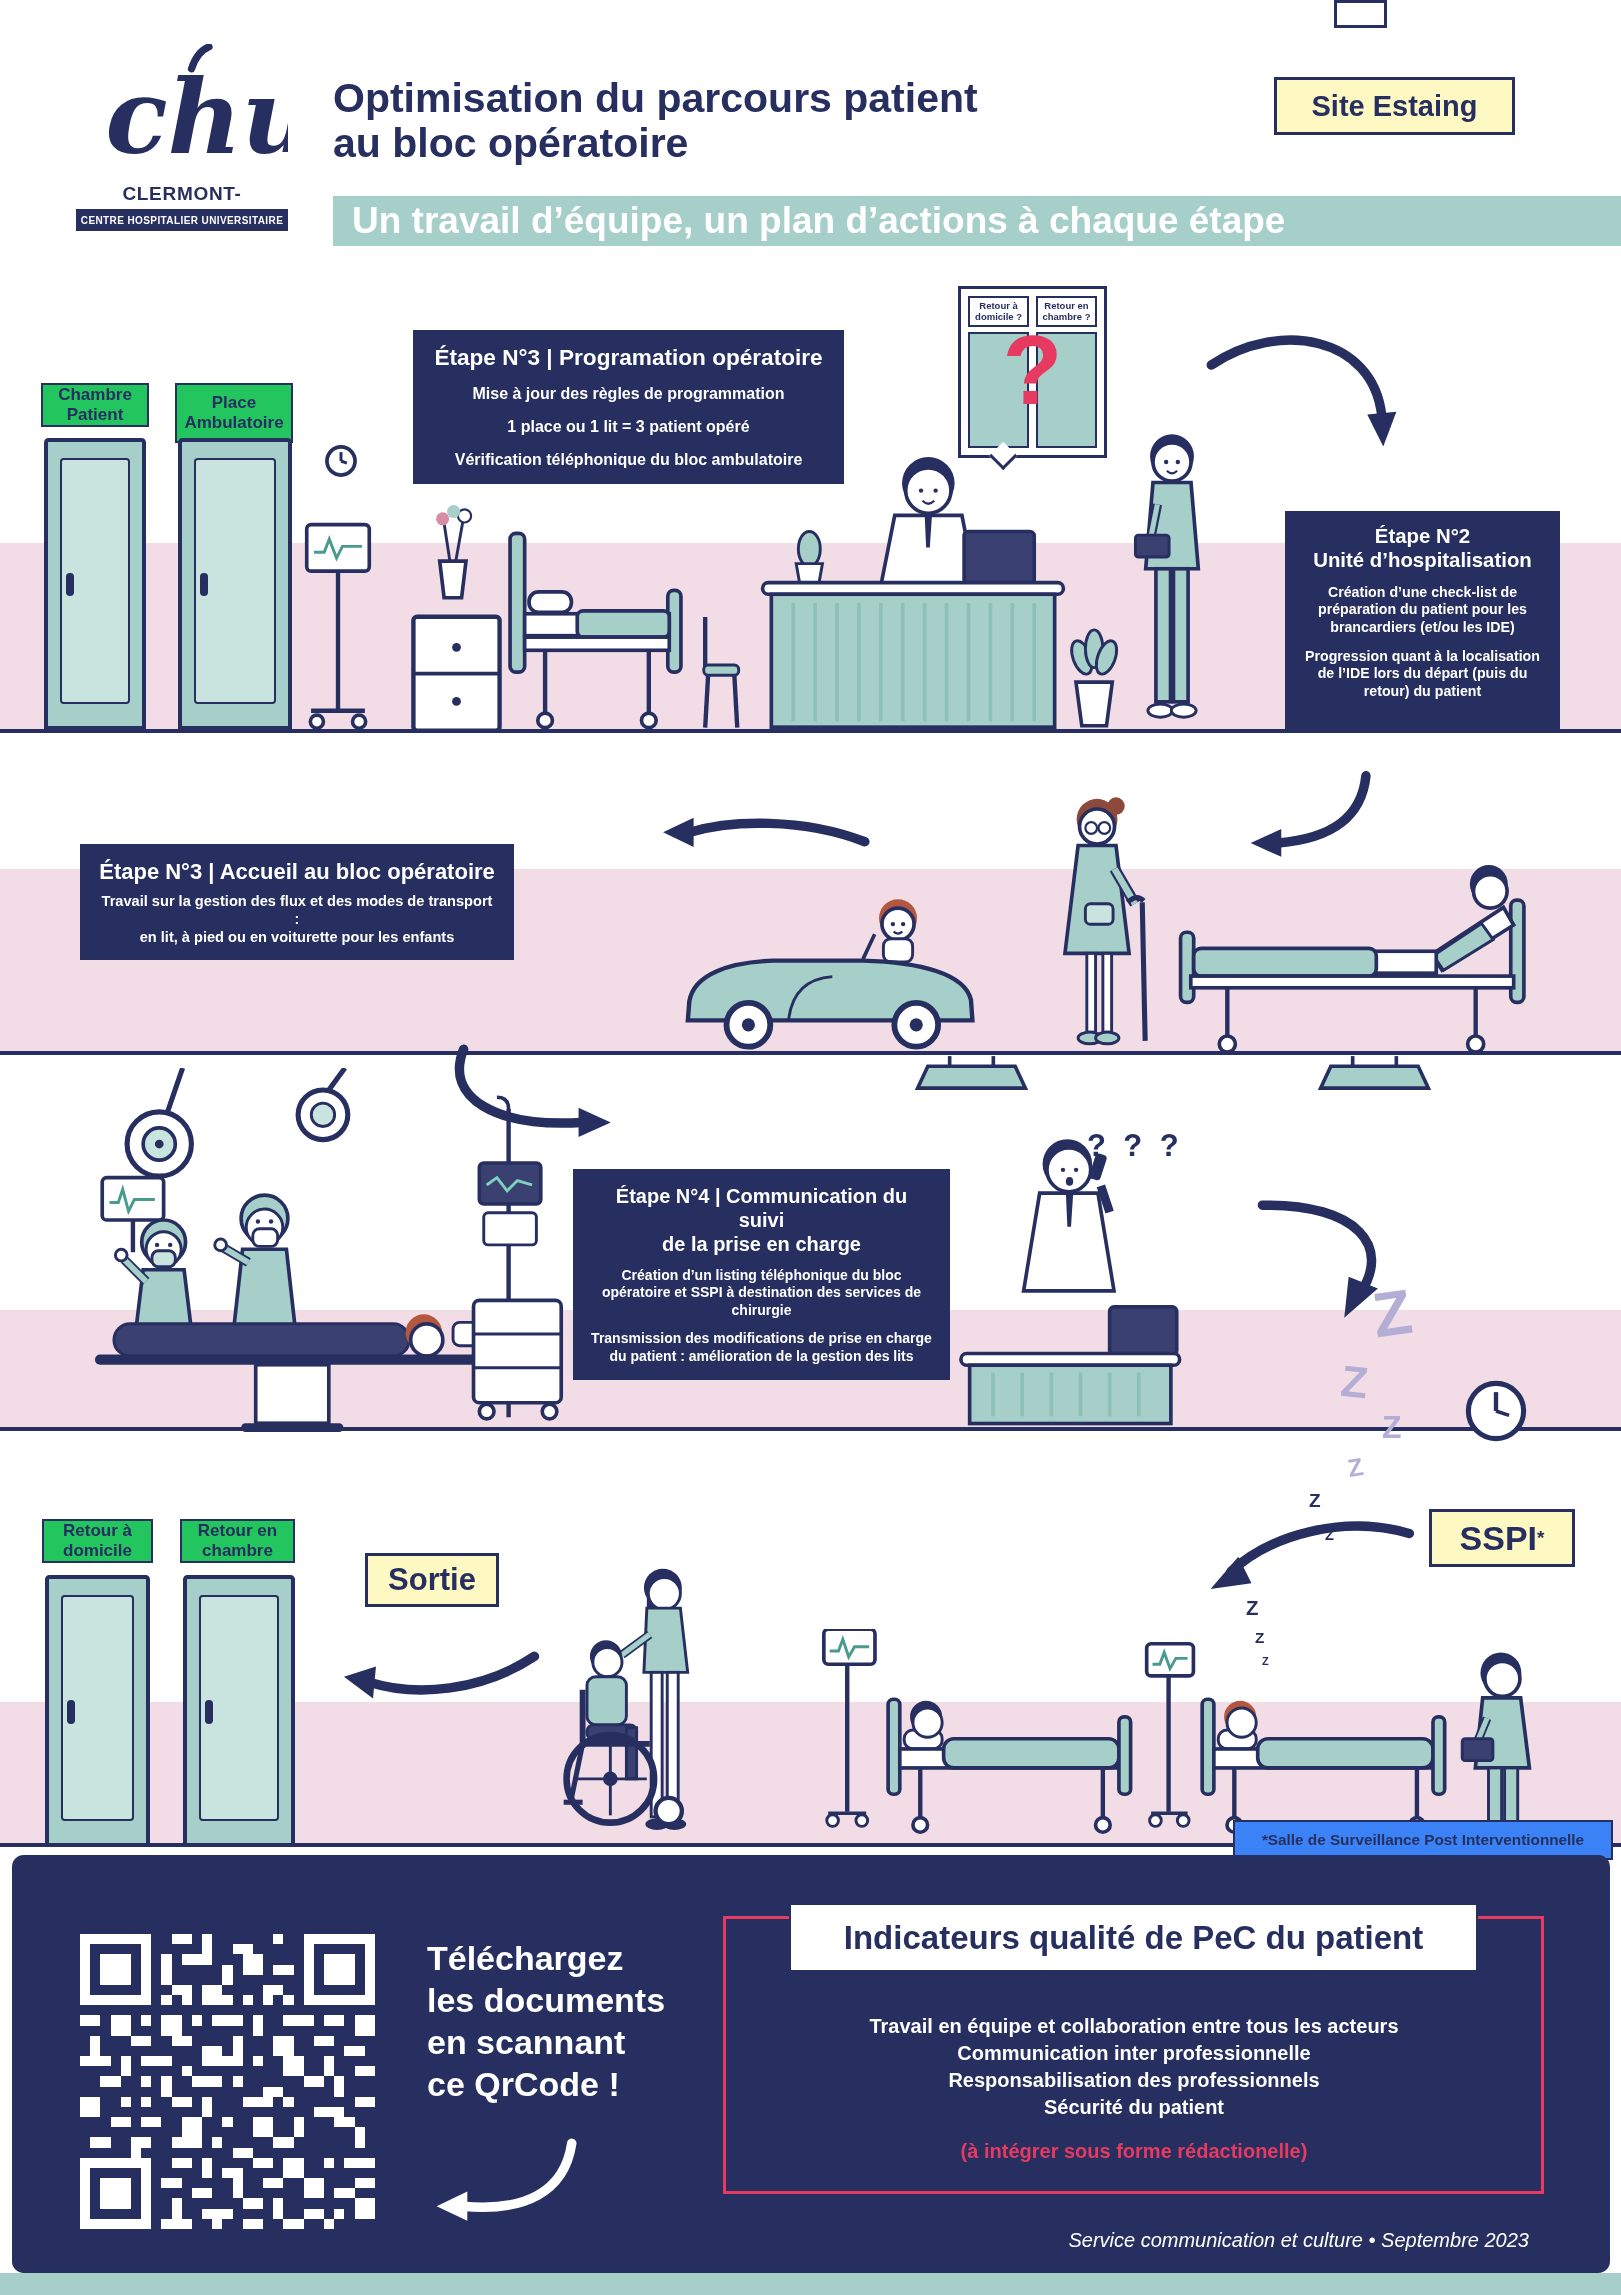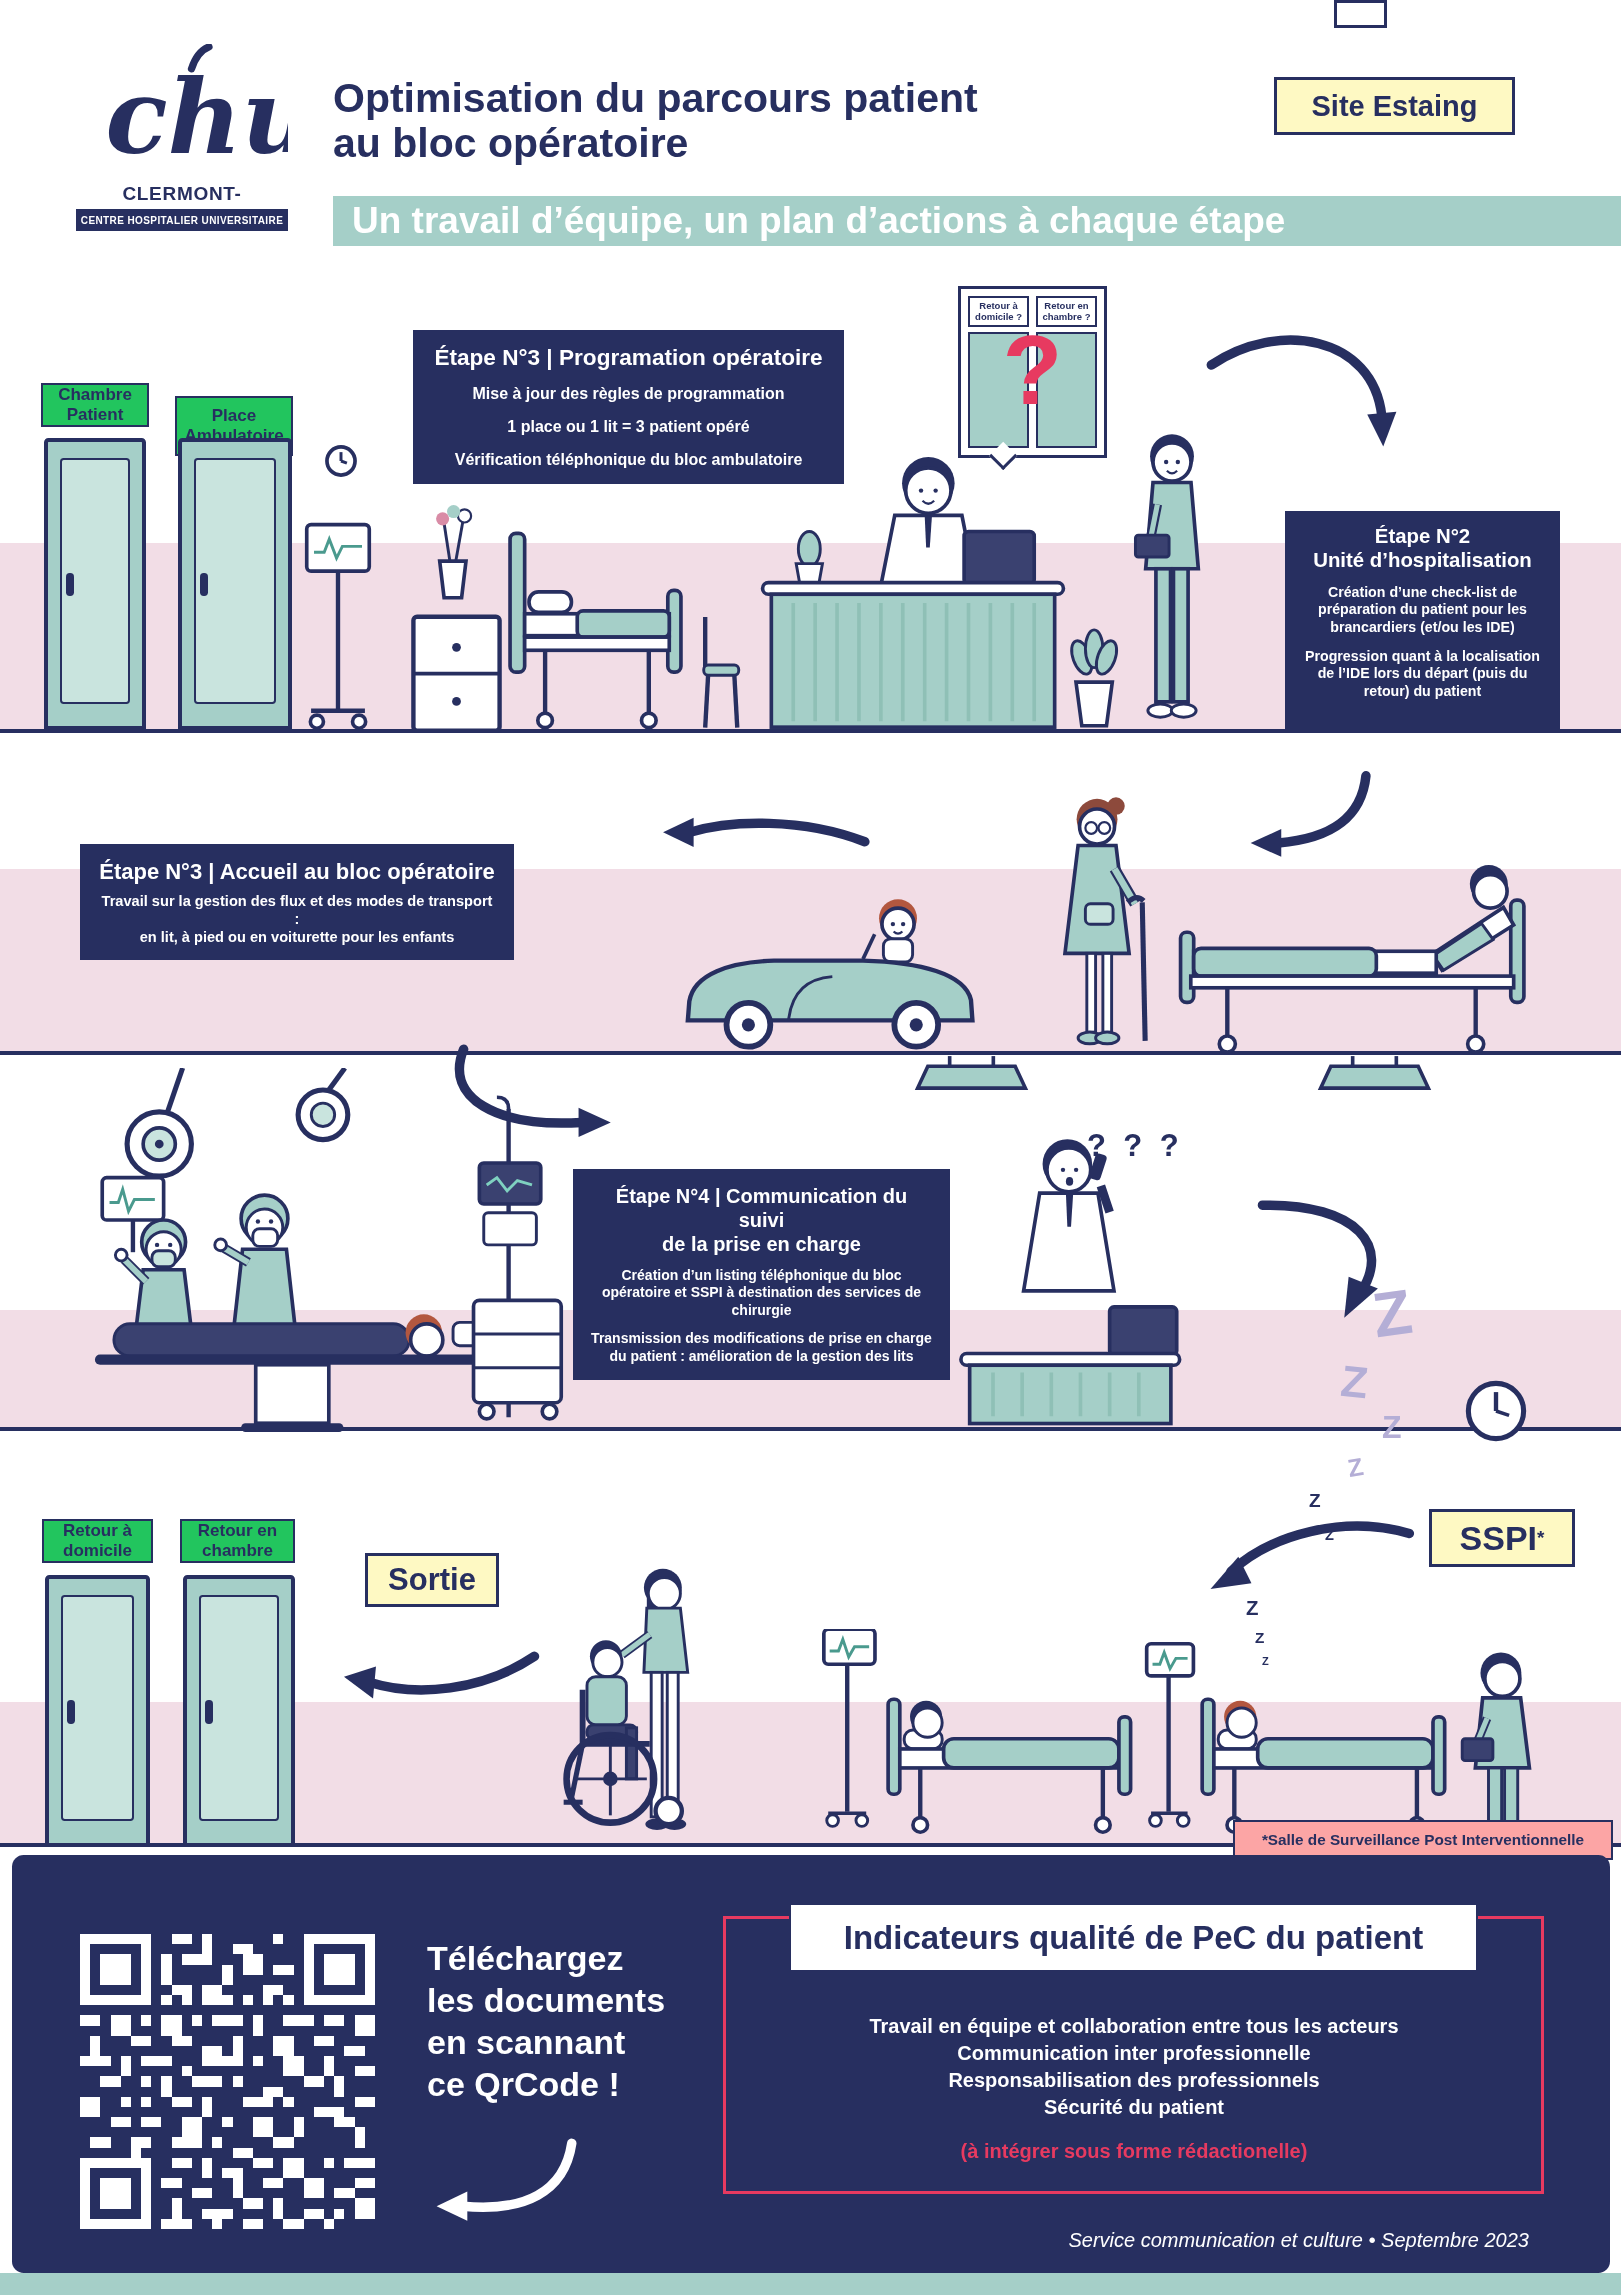--- a/index.html
+++ b/index.html
@@ -56,21 +56,21 @@
   .questions{position:absolute;font-weight:bold;color:var(--navy);font-size:31px;letter-spacing:4.4px}
   
   .footer{position:absolute;left:11.7px;top:1855px;width:1598px;height:418px;background:var(--navy);border-radius:11.7px}
   .qr-caption{position:absolute;left:427px;top:1937px;color:#fff;font-weight:bold;font-size:34px;line-height:42px;white-space:pre-line}
   .ind-outer{position:absolute;left:723px;top:1916px;width:821px;height:278px;border:3.7px solid var(--acc)}
   .ind-title{position:absolute;left:789px;top:1903px;width:689px;height:69px;background:#fff;border:2.9px solid var(--navy);color:var(--navy);font-weight:bold;font-size:33px;display:flex;align-items:center;justify-content:center;text-align:center}
   .ind-lines{position:absolute;left:738px;top:2013px;width:792px;text-align:center;color:#fff;font-weight:bold;font-size:20px;line-height:27px}
   .ind-note{position:absolute;left:738px;top:2140px;width:792px;text-align:center;color:var(--acc);font-weight:bold;font-size:20px}
   .credit{position:absolute;left:803px;top:2229px;width:726px;text-align:right;color:#fff;font-style:italic;font-size:20px}
   .teal-strip{position:absolute;left:0;top:2273px;width:1621px;height:22.6px;background:var(--teal)}
-  .footnote{position:absolute;left:1233px;top:1820px;width:380px;height:40px;background:#fca5a5;border:2.2px solid var(--navy);color:var(--navy);font-weight:bold;font-size:15.3px;display:flex;align-items:center;justify-content:center}
+  .footnote{position:absolute;left:1233px;top:1820px;width:380px;height:40px;background:#3b82f6;border:2.2px solid var(--navy);color:var(--navy);font-weight:bold;font-size:15.3px;display:flex;align-items:center;justify-content:center}
 </style>
 </head>
 <body>
 
 <div class="poster">
 
   <div class="band" style="top:543px;height:190px"></div>
   <div class="band" style="top:869px;height:186px"></div>
   <div class="band" style="top:1310px;height:121px"></div>
   <div class="band" style="top:1702px;height:145px"></div>
@@ -84,21 +84,21 @@
   <div class="logo-city">CLERMONT-FERRAND</div>
   <div class="logo-bar">CENTRE HOSPITALIER UNIVERSITAIRE</div>
   <div class="title">Optimisation du parcours patient
 au bloc opératoire</div>
   <div class="banner">Un travail d’équipe, un plan d’actions à chaque étape</div>
   <div class="hangsq"></div>
   <div class="framebox" id="sitebox" style="left:1274px;top:77px;width:241px;height:58px;font-size:29px">Site Estaing</div>
 
   <div class="doorlabel pre" style="left:41px;top:383px;width:108px;height:44px">Chambre
 Patient</div>
-  <div class="doorlabel pre" style="left:175px;top:396px;width:118px;height:60px">Place
+  <div class="doorlabel pre" style="left:175px;top:383px;width:118px;height:60px">Place
 Ambulatoire</div>
   <div class="door" style="left:44px;top:438px;width:102px;height:292px">
       <div class="panel"></div>
       <div class="handle"></div>
     </div>
   <div class="door" style="left:178px;top:438px;width:114px;height:292px">
       <div class="panel"></div>
       <div class="handle"></div>
     </div>
 

